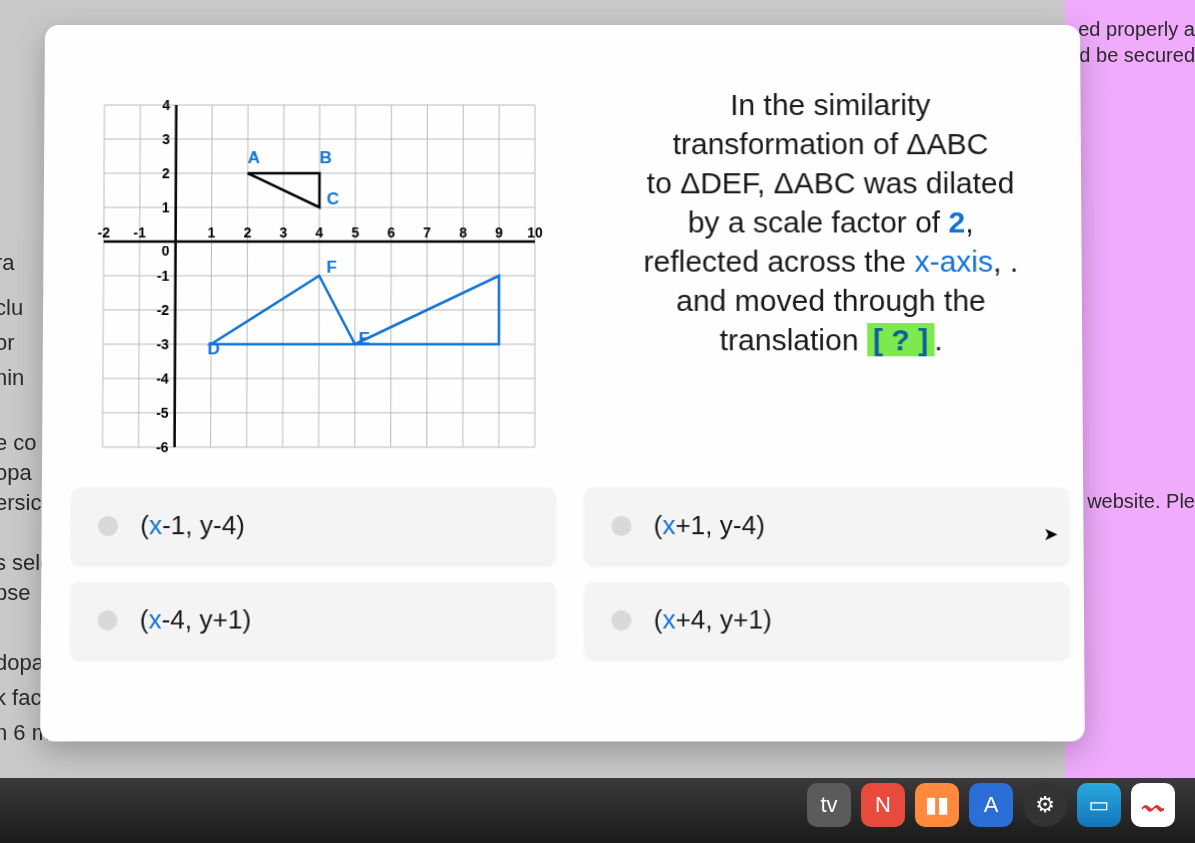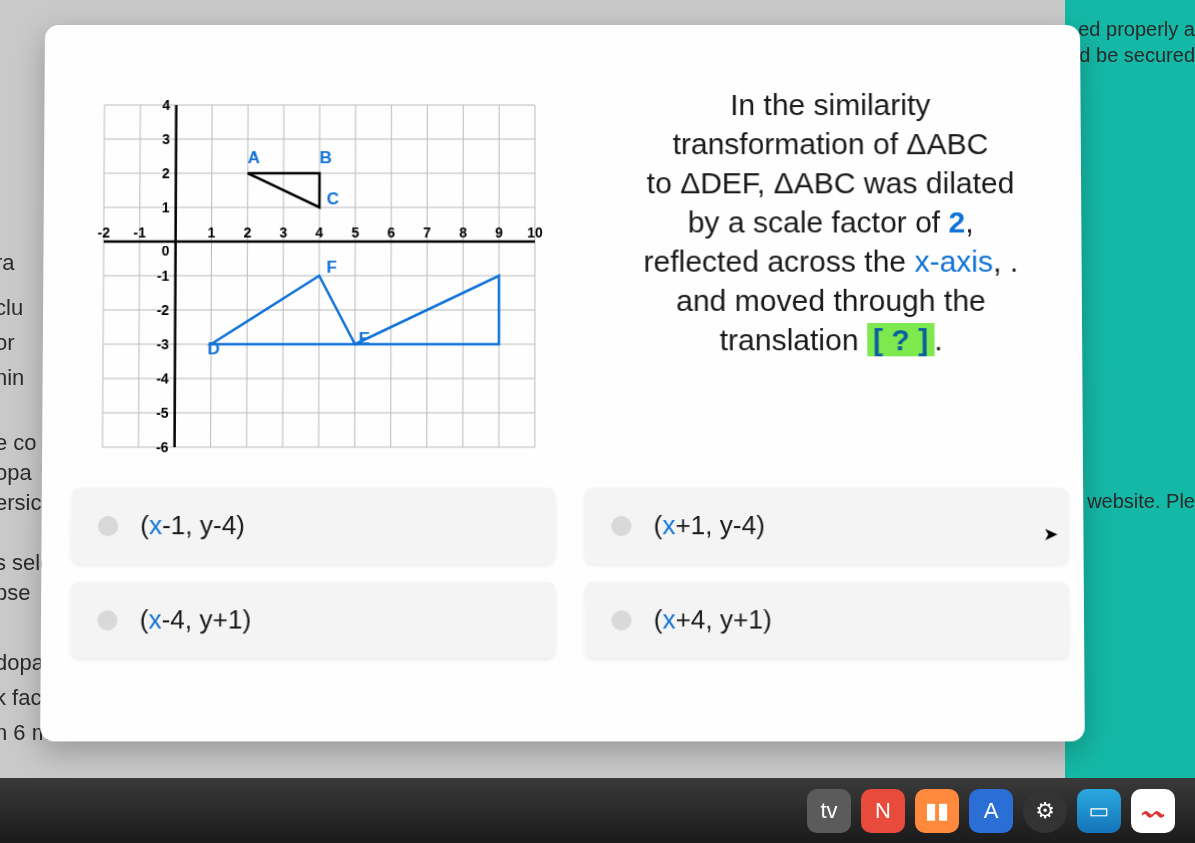--- a/index.html
+++ b/index.html
@@ -1,30 +1,30 @@
 <!DOCTYPE html>
 <html><head>
 <meta charset="utf-8">
 <style>
 html,body{margin:0;padding:0;width:1195px;height:843px;font-family:Arial,Helvetica,sans-serif;background:#c9c9c9;overflow:hidden}
-.bg-right{position:absolute;right:0;top:0;width:130px;height:100%;background:#14b8a6}
+.bg-right{position:absolute;right:0;top:0;width:130px;height:100%;background:#f0abfc}
 .bg-right .frag{color:#2a2a2a;font-size:20px;position:absolute}
 .left-frags{position:absolute;left:0;top:0;width:40px;height:100%;color:#2a2a2a;font-size:22px}
 .left-frags span{position:absolute;left:-5px;white-space:nowrap}
 .card{position:absolute;left:45px;top:25px;width:1035px;height:710px;background:#fefefe;border-radius:14px;box-shadow:0 10px 30px rgba(0,0,0,.25);transform:perspective(2000px) rotateX(1.5deg);transform-origin:top center}
 .graph{position:absolute;left:40px;top:60px}
 .question{position:absolute;left:545px;top:60px;width:480px;text-align:center;font-size:30px;color:#1a1a1a;line-height:1.3}
 .question .sf{color:#1173d6;font-weight:600}
 .question .ax{color:#1173d6}
 .question .blank{background:#7ee84f;color:#0a5f9e;padding:0 6px;font-weight:700}
 .answers{position:absolute;left:30px;top:460px;width:990px;display:grid;grid-template-columns:1fr 1fr;gap:18px 30px}
 .opt{background:#f4f4f4;border-radius:8px;padding:22px 26px;display:flex;align-items:center;font-size:26px;color:#1a1a1a;box-shadow:0 2px 4px rgba(0,0,0,.08)}
 .bullet{width:20px;height:20px;border-radius:50%;background:#d9d9d9;margin-right:22px;flex:none}
 .opt .x{color:#1173d6}
-.dock{position:absolute;left:0;bottom:0;width:100%;height:65px;background:linear-gradient(#3a3a3a,#1a1a1a);display:flex;align-items:center;justify-content:flex-end;gap:10px;padding:0 20px;box-sizing:border-box}
+.dock{position:absolute;left:0;bottom:0;width:100%;height:65px;background:linear-gradient(#3a3a3a,#1a1a1a);display:flex;align-items:flex-end;justify-content:flex-end;gap:10px;padding:16px 20px;box-sizing:border-box}
 .dicon{width:44px;height:44px;border-radius:10px;display:flex;align-items:center;justify-content:center;font-size:22px;color:#fff}
 .cursor{position:absolute;right:25px;top:495px;font-size:18px;color:#000}
 </style>
 </head>
 <body>
 
 <div class="bg-right">
   <span class="frag" style="top:18px;right:0">ed properly a</span>
   <span class="frag" style="top:44px;right:0">ld be secured</span>
   <span class="frag" style="top:490px;right:0">b website. Ple</span>

